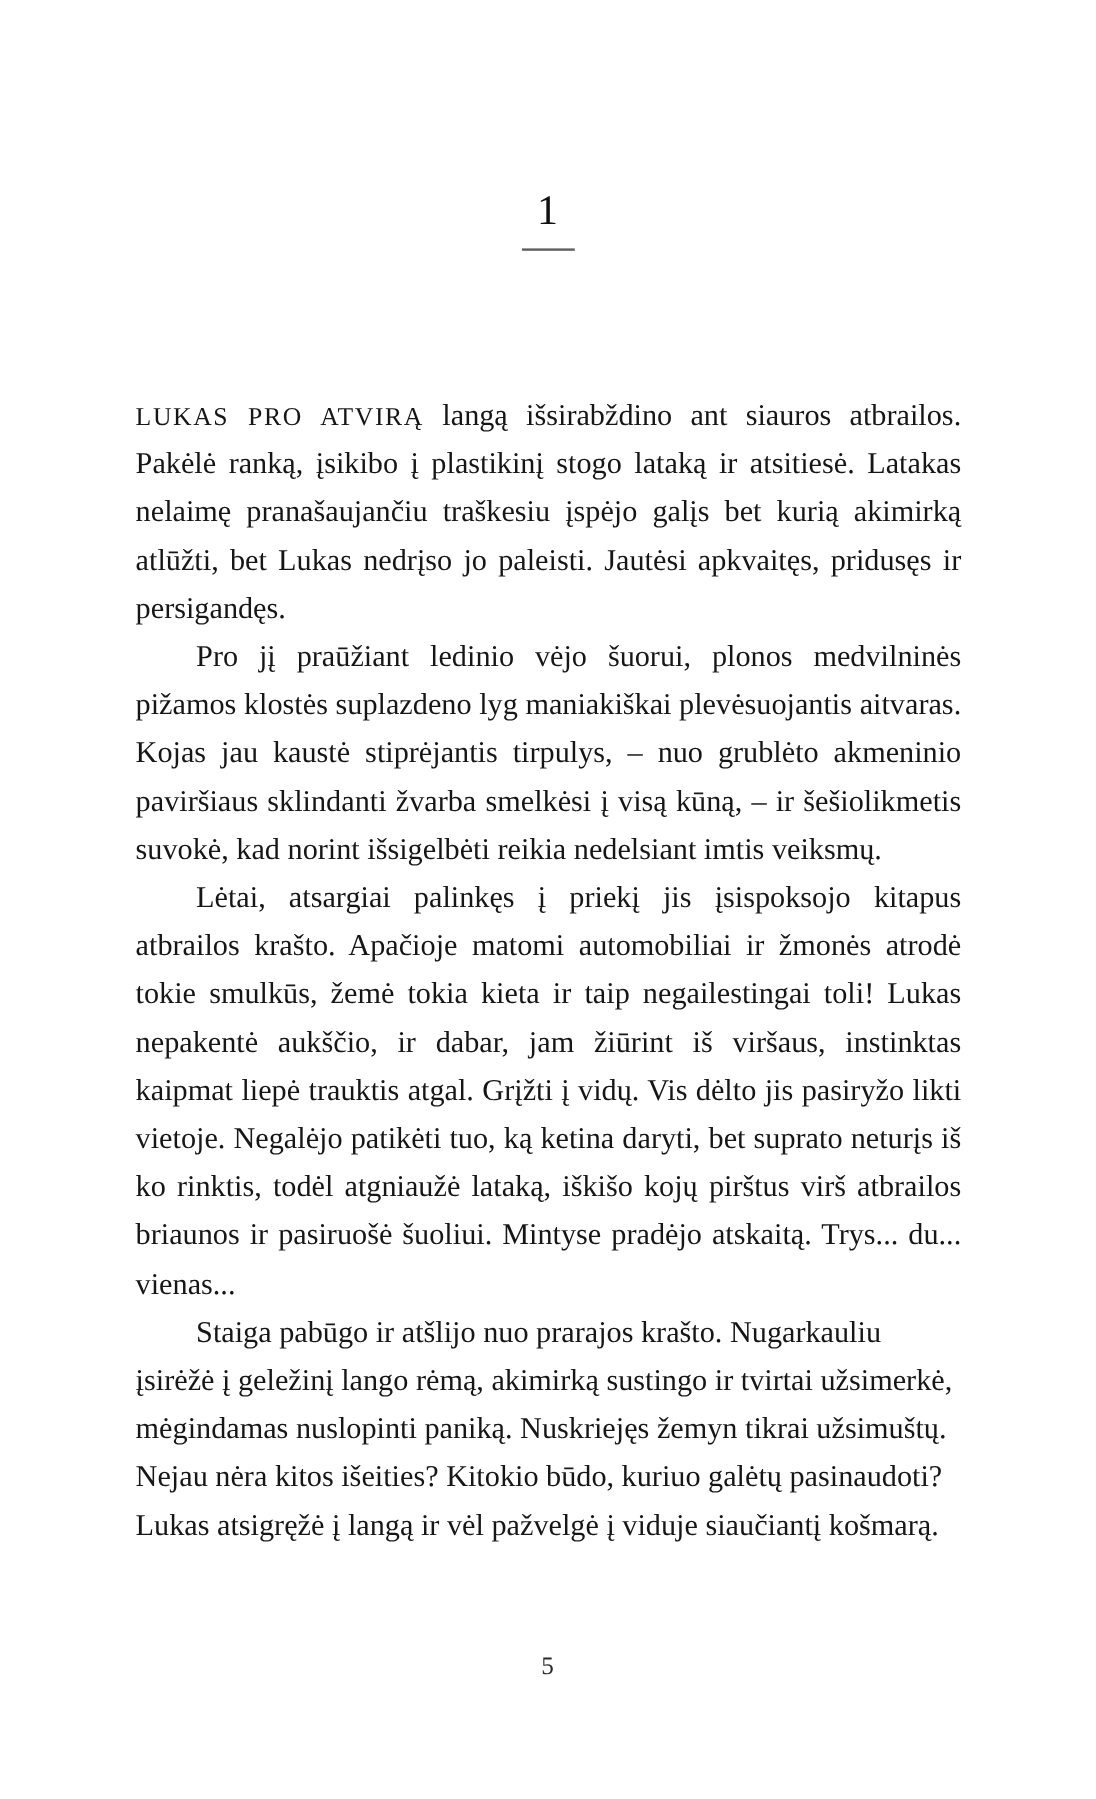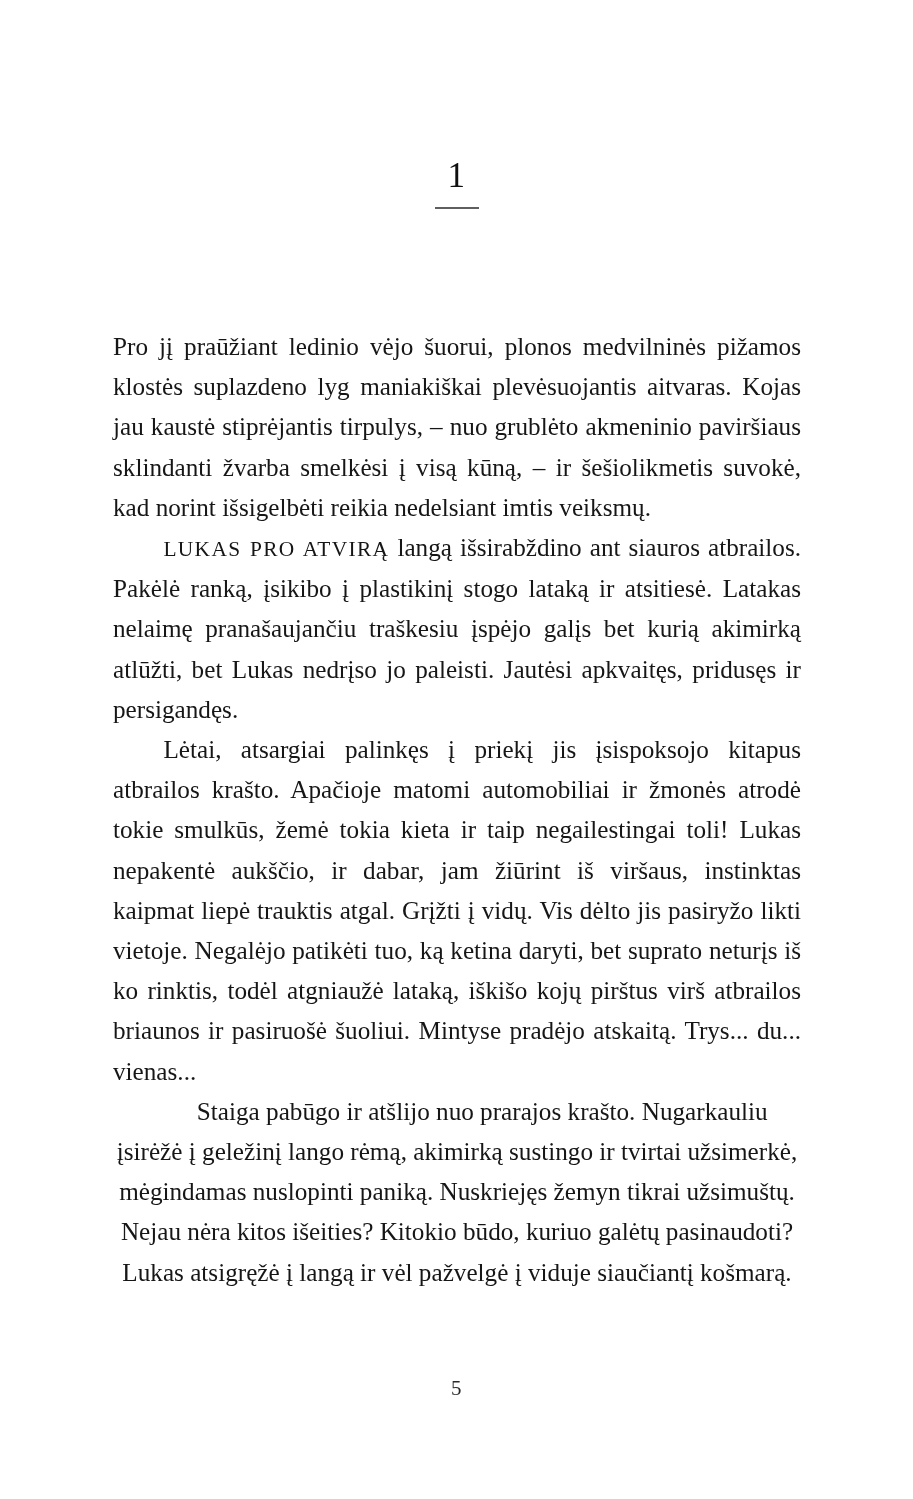--- a/index.html
+++ b/index.html
@@ -73,21 +73,21 @@
   .opening-caps {
     font-variant: small-caps;
     text-transform: uppercase;
     font-size: 21.4px;
     letter-spacing: 1.35px;
     color: #161616;
   }
 
   
   .text-block p:last-child {
-    text-align: center;
+    text-align: left;
   }
 
   
   .folio {
     position: absolute;
     top: 1376px;
     left: 0;
     width: 913px;
     text-align: center;
     font-size: 21px;
@@ -100,23 +100,23 @@
 
 <div class="page">
 
   <div class="chapter-head">
     <div class="chapter-number">1</div>
     <div class="chapter-rule"></div>
   </div>
 
   <div class="text-block">
 
+    <p><span class="opening-caps">Lukas pro atvirą</span><span> langą išsirabždino ant siauros atbrailos. Pakėlė ranką, įsikibo į plastikinį stogo lataką ir atsitiesė. Latakas nelaimę pranašaujančiu traškesiu įspėjo galįs bet kurią akimirką atlūžti, bet Lukas nedrįso jo paleisti. Jautėsi apkvaitęs, pridusęs ir persigandęs.</span></p>
+
     <p>Pro jį praūžiant ledinio vėjo šuorui, plonos medvilninės pižamos klostės suplazdeno lyg maniakiškai plevėsuojantis aitvaras. Kojas jau kaustė stiprėjantis tirpulys, – nuo grublėto akmeninio paviršiaus sklindanti žvarba smelkėsi į visą kūną, – ir šešiolikmetis suvokė, kad norint išsigelbėti reikia nedelsiant imtis veiksmų.</p>
-
-    <p><span class="opening-caps">Lukas pro atvirą</span><span> langą išsirabždino ant siauros atbrailos. Pakėlė ranką, įsikibo į plastikinį stogo lataką ir atsitiesė. Latakas nelaimę pranašaujančiu traškesiu įspėjo galįs bet kurią akimirką atlūžti, bet Lukas nedrįso jo paleisti. Jautėsi apkvaitęs, pridusęs ir persigandęs.</span></p>
 
     <p>Lėtai, atsargiai palinkęs į priekį jis įsispoksojo kitapus atbrailos krašto. Apačioje matomi automobiliai ir žmonės atrodė tokie smulkūs, žemė tokia kieta ir taip negailestingai toli! Lukas nepakentė aukščio, ir dabar, jam žiūrint iš viršaus, instinktas kaipmat liepė trauktis atgal. Grįžti į vidų. Vis dėlto jis pasiryžo likti vietoje. Negalėjo patikėti tuo, ką ketina daryti, bet suprato neturįs iš ko rinktis, todėl atgniaužė lataką, iškišo kojų pirštus virš atbrailos briaunos ir pasiruošė šuoliui. Mintyse pradėjo atskaitą. Trys... du... vienas...</p>
 
     <p>Staiga pabūgo ir atšlijo nuo prarajos krašto. Nugarkauliu įsirėžė į geležinį lango rėmą, akimirką sustingo ir tvirtai užsimerkė, mėgindamas nuslopinti paniką. Nuskriejęs žemyn tikrai užsimuštų. Nejau nėra kitos išeities? Kitokio būdo, kuriuo galėtų pasinaudoti? Lukas atsigręžė į langą ir vėl pažvelgė į viduje siaučiantį košmarą.</p>
 
   </div>
 
   <div class="folio">5</div>
 
 </div>

